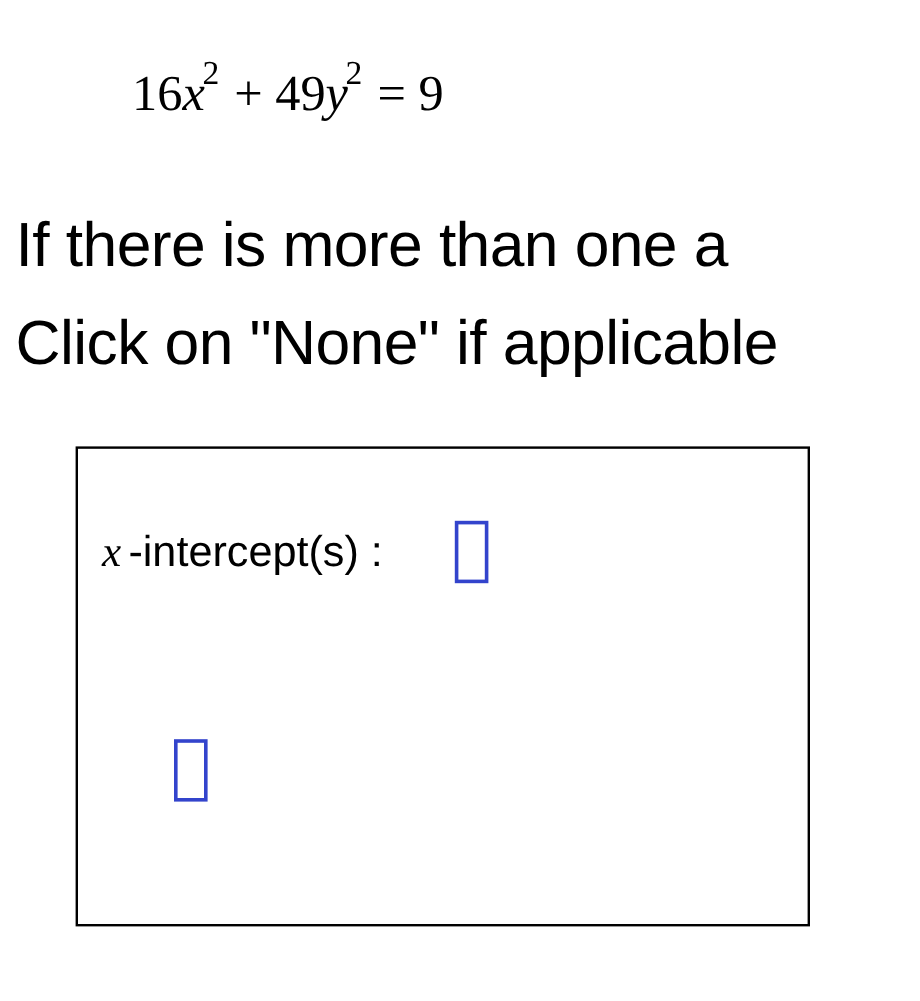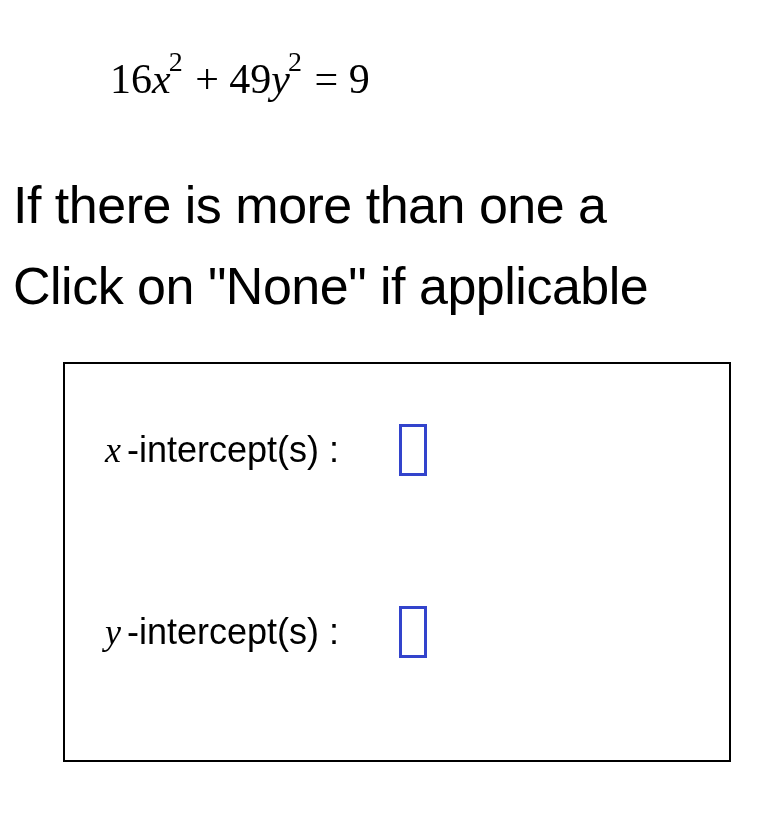--- a/index.html
+++ b/index.html
@@ -37,26 +37,26 @@
       top: 165px;
       left: 13px;
       font-size: 52px;
       font-family: Verdana, Geneva, sans-serif;
       line-height: 1.55;
       white-space: nowrap;
       letter-spacing: -0.5px;
     }
     .answer-box {
       position: absolute;
-      top: 362px;
+      top: 372px;
       left: 63px;
-      width: 668px;
+      width: 612px;
       height: 400px;
       border: 2px solid #000;
-      padding: 60px 40px;
+      padding: 60px 20px;
     }
     .answer-row {
       display: flex;
       align-items: center;
       margin-bottom: 130px;
     }
     .answer-label {
       font-size: 36px;
       font-family: Verdana, Geneva, sans-serif;
     }
@@ -87,18 +87,15 @@
 </div>
 
 <div class="answer-box">
   <div class="answer-row">
     <span class="answer-label">
       <span class="var">x</span><span>-intercept(s) :</span>
     </span>
     <div class="input-box"></div>
   </div>
   <div class="answer-row">
-    <span class="answer-label">
-      <span class="var">y</span><span>-intercept(s) :</span>
-    </span>
     <div class="input-box"></div>
   </div>
 </div>
 
 </body></html>

